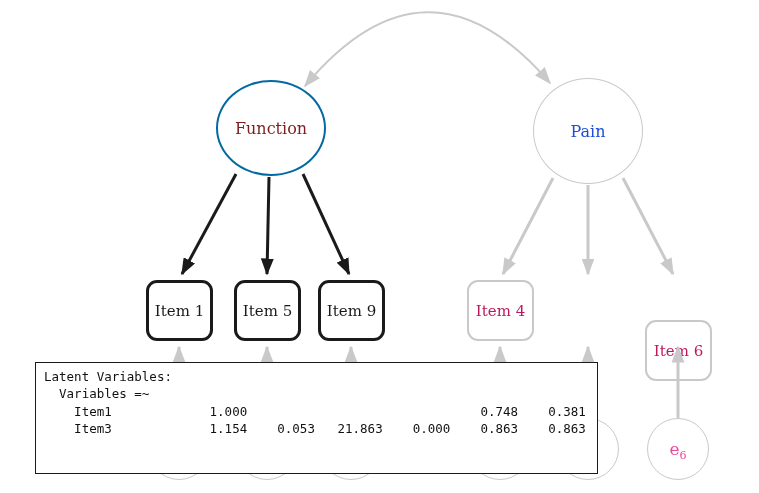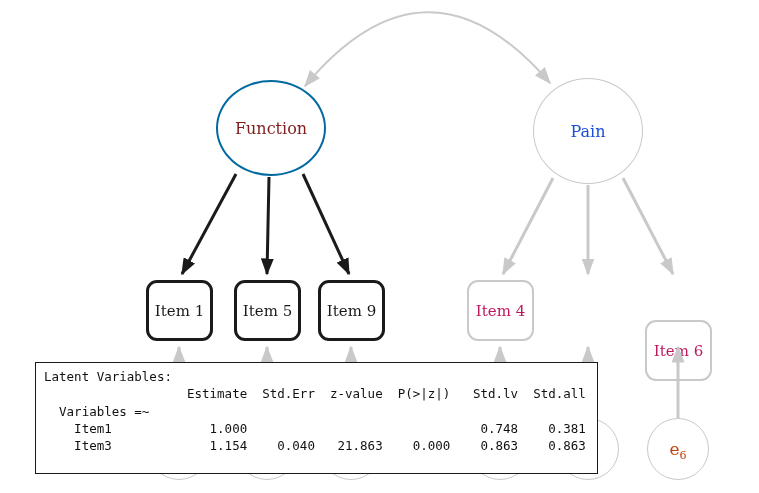--- a/index.html
+++ b/index.html
@@ -22,21 +22,21 @@
   .item {
     top: 280px; width: 67px; height: 61px;
     display: flex; align-items: center; justify-content: center;
     font-size: 15px;
     border-radius: 11px;
   }
   .item.dark { border: 3px solid #1a1a1a; color: #1a1a1a; }
   .item.light { border: 2px solid #c9c9c9; color: #be185d; }
   .err {
     top: 418px; width: 62px; height: 62px; border-radius: 50%;
-    border: 1.5px solid #c9c9c9; color: #c2410c;
+    border: 1.5px solid #c9c9c9; color: #ec4899;
     display: flex; align-items: center; justify-content: center;
     font-size: 17px;
   }
   .err sub { font-size: 11px; line-height: 0; }
   #arrow-layer {
     position: absolute; left: 0; top: 0; width: 759px; height: 493px;
     z-index: 2; pointer-events: none;
   }
   #output-panel {
     position: absolute; left: 35px; top: 362px;
@@ -110,19 +110,18 @@
     <path d="M179,418 L179,347" fill="none" stroke="#c9c9c9" stroke-width="3" marker-end="url(#head-muted)"></path>
     <path d="M267,418 L267,347" fill="none" stroke="#c9c9c9" stroke-width="3" marker-end="url(#head-muted)"></path>
     <path d="M351,418 L351,347" fill="none" stroke="#c9c9c9" stroke-width="3" marker-end="url(#head-muted)"></path>
     <path d="M500,418 L500,347" fill="none" stroke="#c9c9c9" stroke-width="3" marker-end="url(#head-muted)"></path>
     <path d="M588,418 L588,347" fill="none" stroke="#c9c9c9" stroke-width="3" marker-end="url(#head-muted)"></path>
     <path d="M678,418 L678,347" fill="none" stroke="#c9c9c9" stroke-width="3" marker-end="url(#head-muted)"></path>
   </svg>
 
   <div id="output-panel">
     <div class="out-line">Latent Variables:</div>
-    <div class="out-line">                   Estimate  Std.Err  z-value  P(&gt;|z|)   Std.lv  Std.all</div>
     <div class="out-line">  Variables =~</div>
     <div class="out-line">    Item1             1.000                               0.748    0.381</div>
-    <div class="out-line">    Item3             1.154    0.040   21.863    0.000    0.863    0.863</div>
+    <div class="out-line">    Item3             1.154    0.053   21.863    0.000    0.863    0.863</div>
   </div>
 
 </div>
 
 </body></html>

